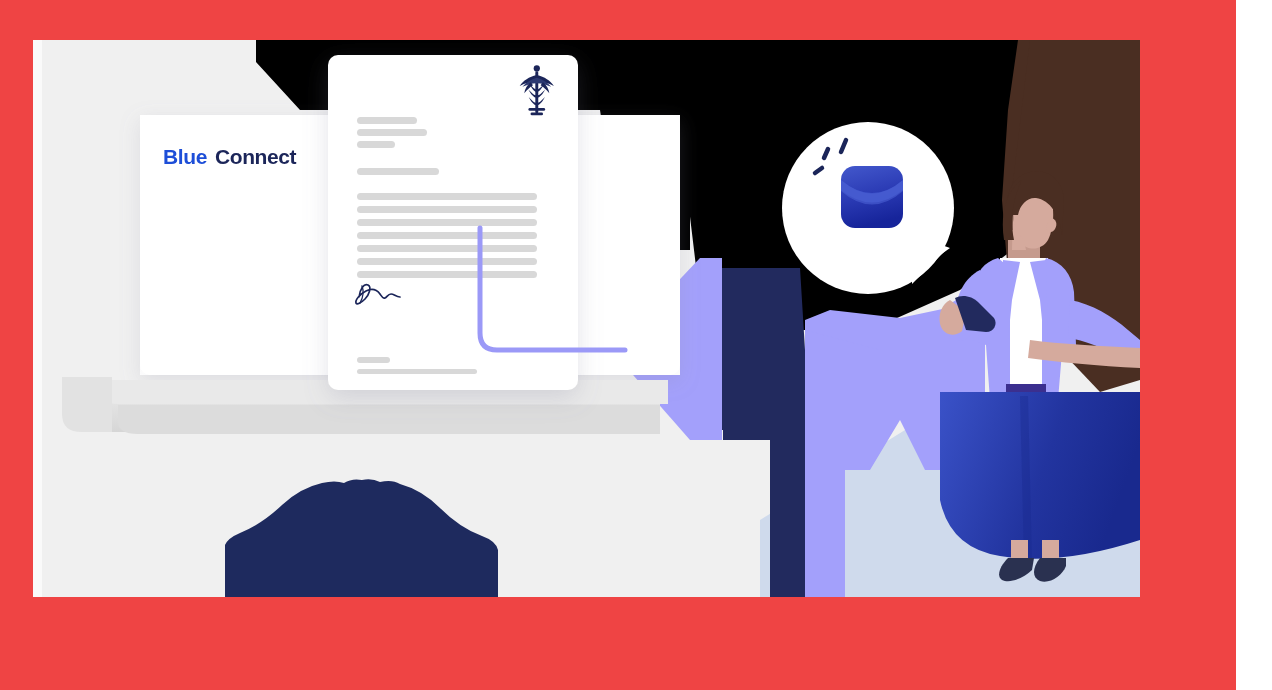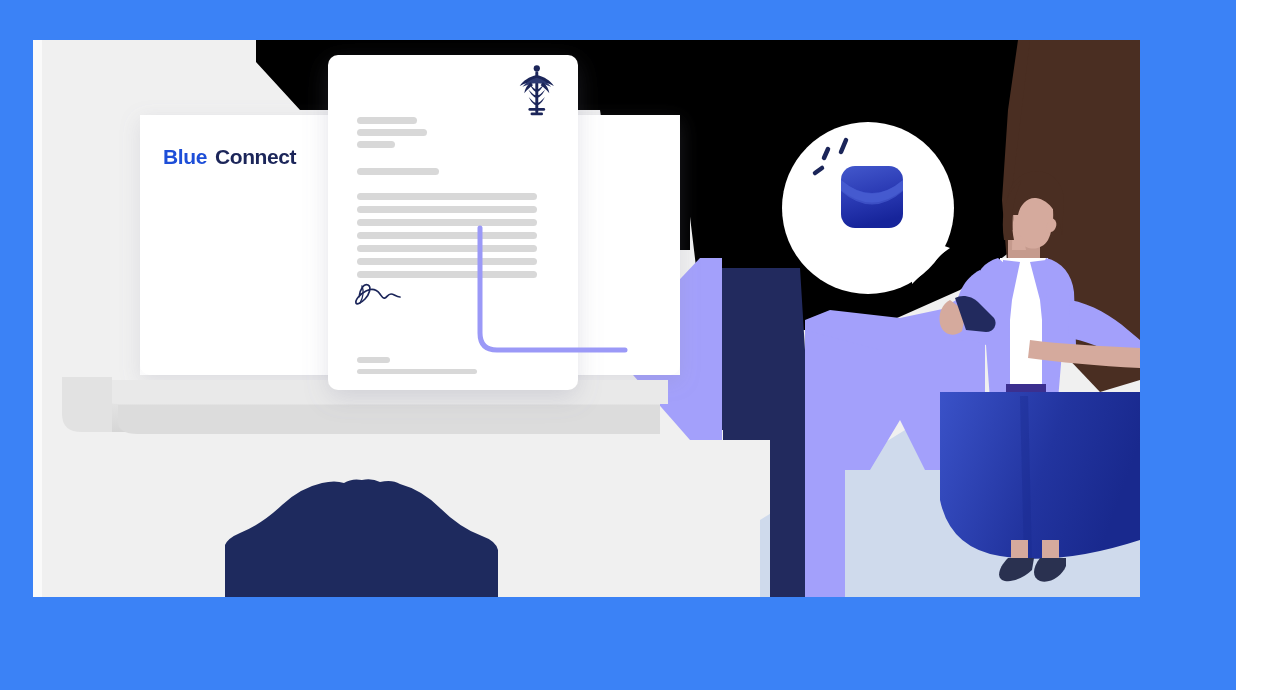--- a/index.html
+++ b/index.html
@@ -10,21 +10,21 @@
   body {
     width: 1272px;
     height: 690px;
     font-family: "Liberation Sans", sans-serif;
     overflow: hidden;
   }
   #illustration {
     position: relative;
     width: 1236px;
     height: 690px;
-    background: #3b82f6;
+    background: #ef4444;
   }
   #illustration svg {
     display: block;
   }
   .logo-text {
     font-family: "Liberation Sans", sans-serif;
     font-weight: bold;
     font-size: 21px;
     letter-spacing: -0.4px;
   }

